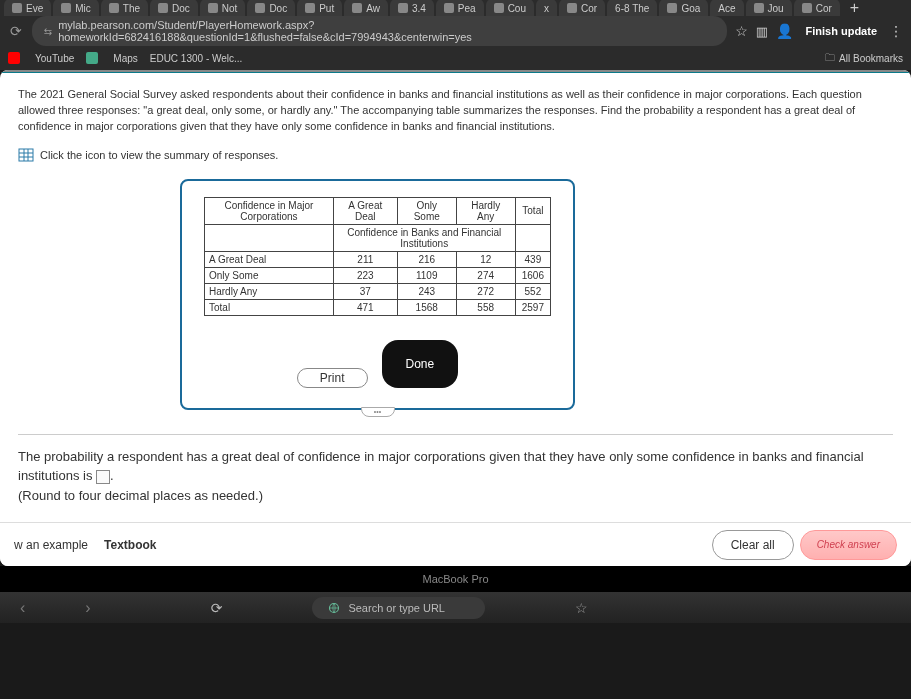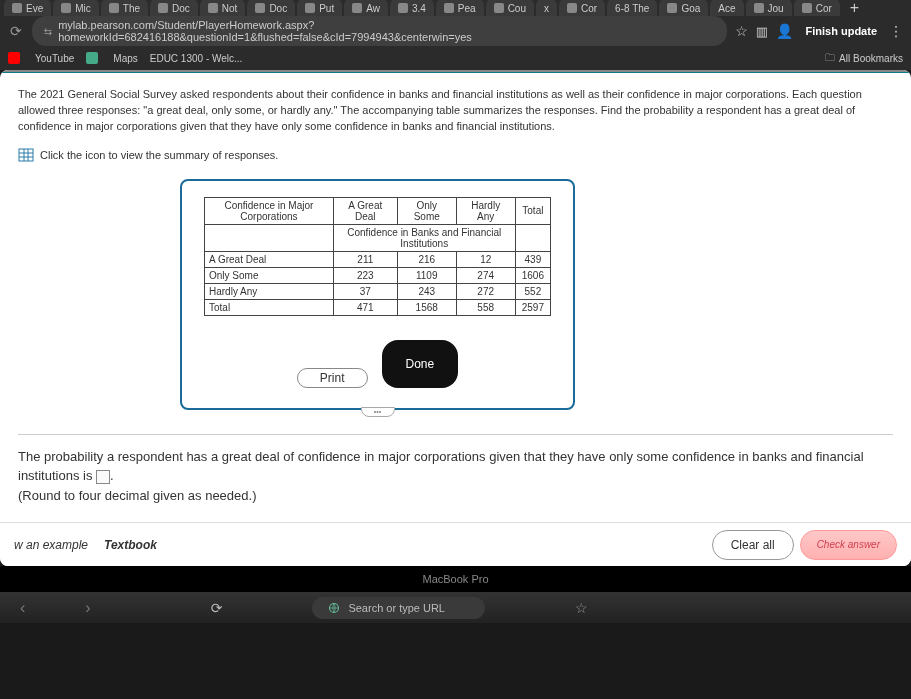--- a/index.html
+++ b/index.html
@@ -57,21 +57,21 @@
     .btn-done { background: #111; color: #fff; border: none; border-radius: 16px; padding: 6px 24px; font-size: 12px; cursor: pointer; }
     
     .handle { position: absolute; bottom: -9px; left: 50%; transform: translateX(-50%); width: 34px; height: 10px; background: #fff; border: 1.5px solid #aaa; border-radius: 0 0 8px 8px; display: flex; align-items: center; justify-content: center; font-size: 7px; color: #888; cursor: pointer; }
     
     .divider-line { margin: 24px 18px 0 18px; border-top: 1px solid #ccc; }
     
     .answer-row { padding: 12px 18px; font-size: 13px; color: #333; line-height: 1.5; }
     .answer-input-box { display: inline-block; width: 14px; height: 14px; border: 1px solid #888; vertical-align: middle; background: #fafafa; }
     
     .bottom-bar { position: absolute; bottom: 0; left: 0; right: 0; height: 44px; background: #fff; border-top: 1px solid #ddd; display: flex; align-items: center; padding: 0 14px; }
-    .bb-link { font-size: 12px; color: #333; margin-right: 16px; cursor: pointer; font-style: italic; }
+    .bb-link { font-size: 12px; color: #333; margin-right: 16px; cursor: pointer; }
     .bb-link.bold { font-weight: bold; }
     .bb-right { margin-left: auto; display: flex; gap: 6px; }
     .btn-clear { background: #fff; border: 1.5px solid #999; border-radius: 18px; padding: 7px 18px; font-size: 12px; color: #333; cursor: pointer; }
     .btn-check { background: linear-gradient(#ffc8c8, #ffb0b0); border: 1px solid #f99; border-radius: 18px; padding: 7px 16px; font-size: 10px; color: #d04050; cursor: pointer; font-style: italic; }
     
     
     .bezel { background: #000; height: 26px; display: flex; align-items: center; justify-content: center; color: #888; font-size: 11px; }
     .laptop-bottom { background: linear-gradient(#333, #222); height: 31px; display: flex; align-items: center; padding: 0 20px; gap: 60px; }
     .lb-arrow { color: #777; font-size: 16px; }
     .lb-refresh { color: #bbb; font-size: 14px; margin-left: 60px; }
@@ -257,21 +257,21 @@
       </div>
 
       <div class="handle">•••</div>
     </div>
   </div>
 
   <div class="divider-line"></div>
 
   <div class="answer-row">
     <span>The probability a respondent has a great deal of confidence in major corporations given that they have only some confidence in banks and financial institutions is </span><span class="answer-input-box"></span>.<br>
-    <span>(Round to four decimal given as needed.)</span>
+    <span>(Round to four decimal places as needed.)</span>
   </div>
 
   <div class="bottom-bar">
     <span class="bb-link">w an example</span>
     <span class="bb-link bold">Textbook</span>
     <div class="bb-right">
       <button class="btn-clear">Clear all</button>
       <button class="btn-check">Check answer</button>
     </div>
   </div>

